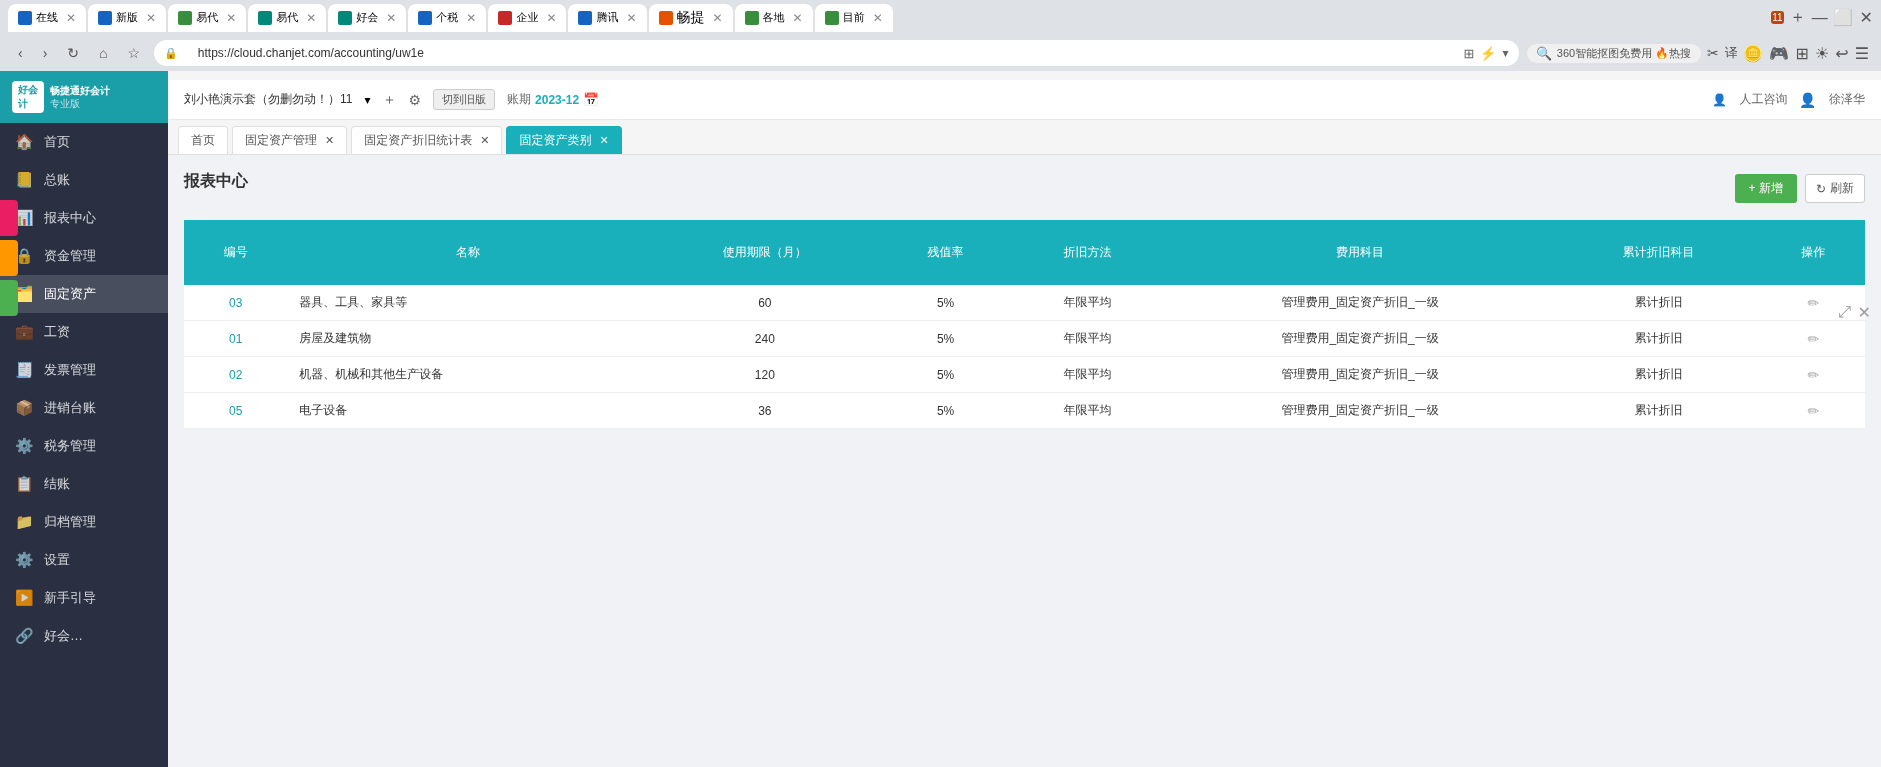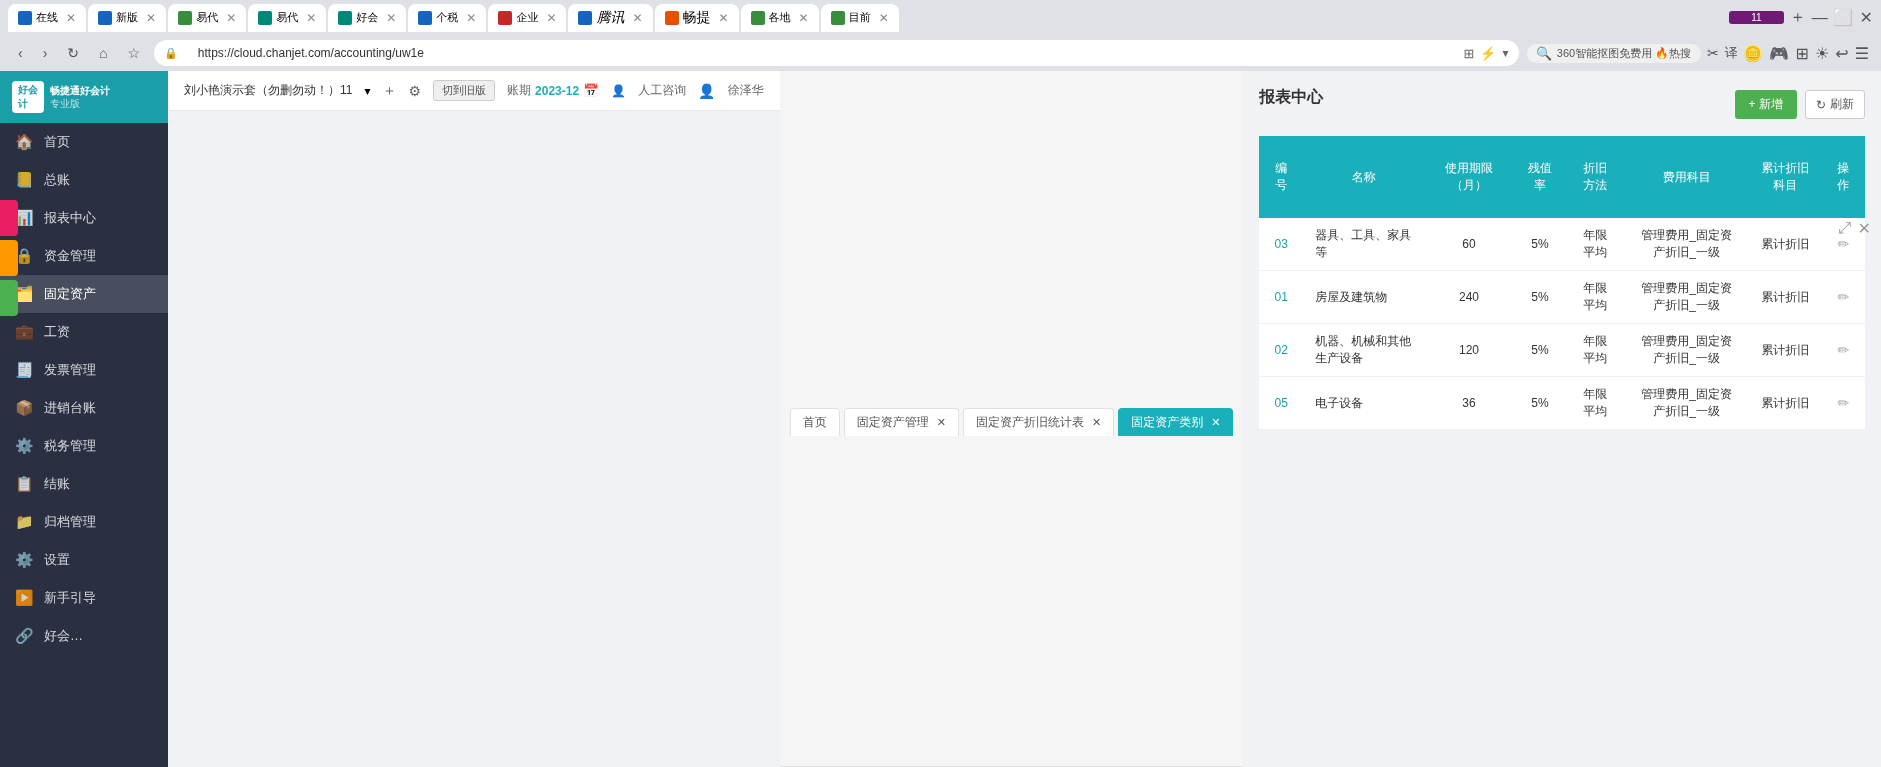--- a/index.html
+++ b/index.html
@@ -29,21 +29,21 @@
     .logo-sub { font-size: 10px; color: rgba(255,255,255,0.7); }
     .sidebar-item { display: flex; align-items: center; gap: 10px; padding: 10px 16px; cursor: pointer; color: rgba(255,255,255,0.8); font-size: 13px; }
     .sidebar-item.active { background: rgba(255,255,255,0.15); color: #fff; }
     .sidebar-item .icon { width: 18px; height: 18px; display: flex; align-items: center; justify-content: center; font-size: 15px; }
 
     
     .side-icons { position: fixed; left: 0; top: 200px; display: flex; flex-direction: column; gap: 4px; z-index: 100; }
     .side-icon-btn { width: 18px; height: 36px; background: #26c6da; display: flex; align-items: center; justify-content: center; cursor: pointer; border-radius: 0 4px 4px 0; }
 
     
-    .main { flex: 1; display: flex; flex-direction: row; background: #f0f2f5; overflow: hidden; }
+    .main { flex: 1; display: flex; flex-direction: column; background: #f0f2f5; overflow: hidden; margin-top: 9px; }
 
     
     .topbar { background: #fff; height: 40px; display: flex; align-items: center; padding: 0 16px; border-bottom: 1px solid #e8e8e8; gap: 12px; }
     .topbar-period { font-size: 12px; color: #666; display: flex; align-items: center; gap: 4px; }
     .topbar-right { margin-left: auto; display: flex; align-items: center; gap: 12px; font-size: 12px; color: #666; }
     .old-version-btn { border: 1px solid #ccc; border-radius: 3px; padding: 2px 8px; font-size: 11px; cursor: pointer; color: #555; }
 
     
     .tabbar { background: #f5f5f5; display: flex; align-items: center; padding: 6px 10px 0; border-bottom: 1px solid #e0e0e0; gap: 4px; }
     .page-tab { background: #fff; border: 1px solid #e0e0e0; border-bottom: none; border-radius: 4px 4px 0 0; padding: 5px 12px; font-size: 12px; color: #555; cursor: pointer; display: flex; align-items: center; gap: 4px; }
@@ -110,41 +110,41 @@
         <span style="font-size:11px;">个税</span>
         <span class="tab-close">✕</span>
       </div>
       <div class="browser-tab">
         <span class="favicon tab-favicon-red"></span>
         <span style="font-size:11px;">企业</span>
         <span class="tab-close">✕</span>
       </div>
       <div class="browser-tab">
         <span class="favicon tab-favicon-blue"></span>
-        <span style="font-size:14px;font-style:italic;">腾讯</span>
+        <span style="font-size:11px;">腾讯</span>
         <span class="tab-close">✕</span>
       </div>
       <div class="browser-tab">
         <span class="favicon tab-favicon-orange"></span>
         <span style="font-size:14px;">畅提</span>
         <span class="tab-close">✕</span>
       </div>
       <div class="browser-tab">
         <span class="favicon tab-favicon-green"></span>
         <span style="font-size:11px;">各地</span>
         <span class="tab-close">✕</span>
       </div>
       <div class="browser-tab">
         <span class="favicon tab-favicon-green"></span>
         <span style="font-size:11px;">目前</span>
         <span class="tab-close">✕</span>
       </div>
     </div>
   <div style="display:flex;gap:6px;align-items:center;margin-left:8px;">
-    <span style="background:#701a75;color:#fff;font-size:10px;padding:1px 22px;border-radius:3px;">11</span>
+    <span style="background:#c2410c;color:#fff;font-size:10px;padding:1px 1px;border-radius:3px;">11</span>
     <span style="font-size:16px;color:#555;cursor:pointer;">＋</span>
     <span style="font-size:16px;color:#555;cursor:pointer;">—</span>
     <span style="font-size:16px;color:#555;cursor:pointer;">⬜</span>
     <span style="font-size:16px;color:#555;cursor:pointer;">✕</span>
   </div>
 </div>
 
 <div class="address-bar">
   <span class="nav-btn">‹</span>
   <span class="nav-btn">›</span>

